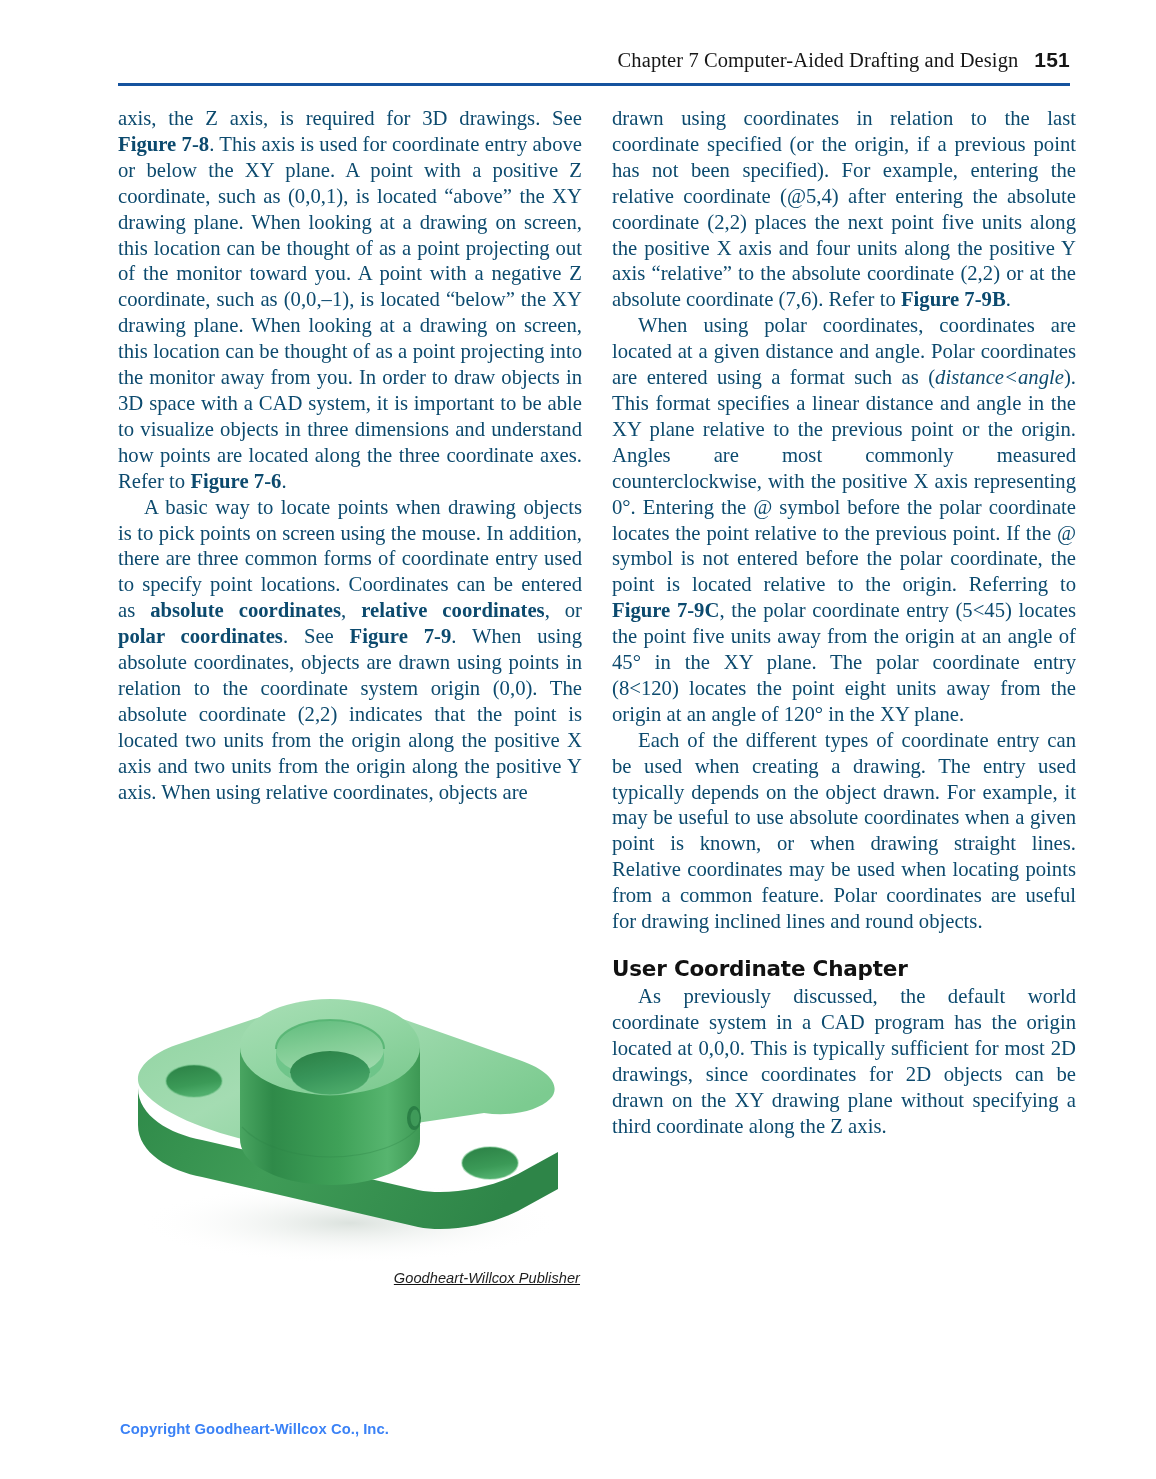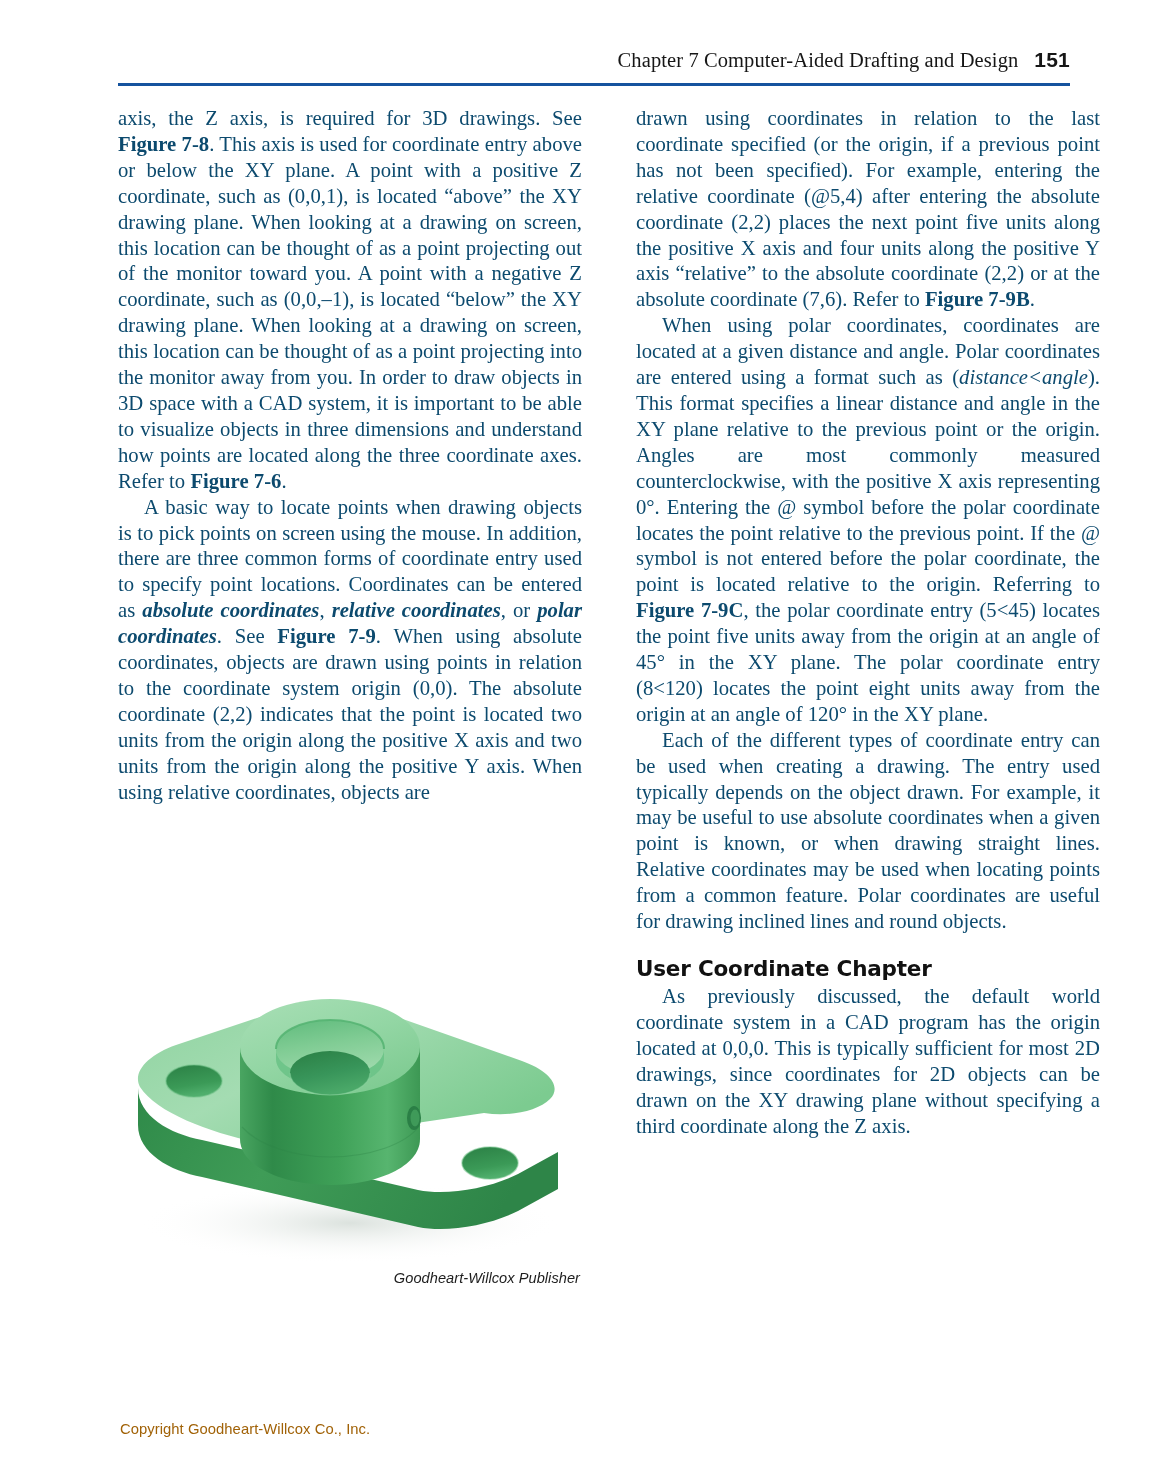--- a/index.html
+++ b/index.html
@@ -54,55 +54,56 @@
     background: #15539e;
   }
 
   
   .col {
     position: absolute;
     top: 106px;
     width: 464px;
   }
   .col-left  { left: 118px; }
-  .col-right { left: 636px; }
+  .col-right { left: 612px; }
 
   .col p {
     margin: 0;
     font-size: 20.7px;
     line-height: 25.9px;
     text-align: justify;
     text-justify: inter-word;
     hyphens: none;
     color: #0c4a6e;
   }
   .col p.indent { text-indent: 26px; }
   .col p + p { margin-top: 0; }
 
   b, .b { font-weight: bold; }
   i, .i { font-style: italic; }
-  .bi { font-weight: bold; font-style: italic; }
+  .bi { font-weight: bold; }
 
   
   .sechead {
     font-family: "DejaVu Sans", sans-serif;
     font-weight: bold;
     font-size: 21.5px;
     letter-spacing: -0.2px;
     color: #111111;
     margin: 21px 0 2px 0;
     line-height: 26px;
   }
 
   
   .figure-wrap {
     position: absolute;
     left: 118px;
     top: 975px;
     width: 464px;
+    text-decoration: underline;
   }
   .figure-img {
     width: 464px;
     height: 292px;
     display: block;
   }
   .credit {
     font-family: "Liberation Sans", sans-serif;
     font-style: italic;
     font-size: 14.6px;
@@ -125,22 +126,23 @@
     font-weight: bold;
   }
 
   
   .footer {
     position: absolute;
     left: 120px;
     top: 1421px;
     font-family: "Liberation Sans", sans-serif;
     font-size: 14.8px;
-    color: #a16207;
+    color: #3b82f6;
     letter-spacing: .05px;
+    font-weight: bold;
   }
 </style>
 </head>
 <body>
 
 <div class="page">
 
   <div class="runhead">
     <span class="chap">Chapter 7  Computer-Aided Drafting and Design</span><span class="pgno">151</span>
   </div>

